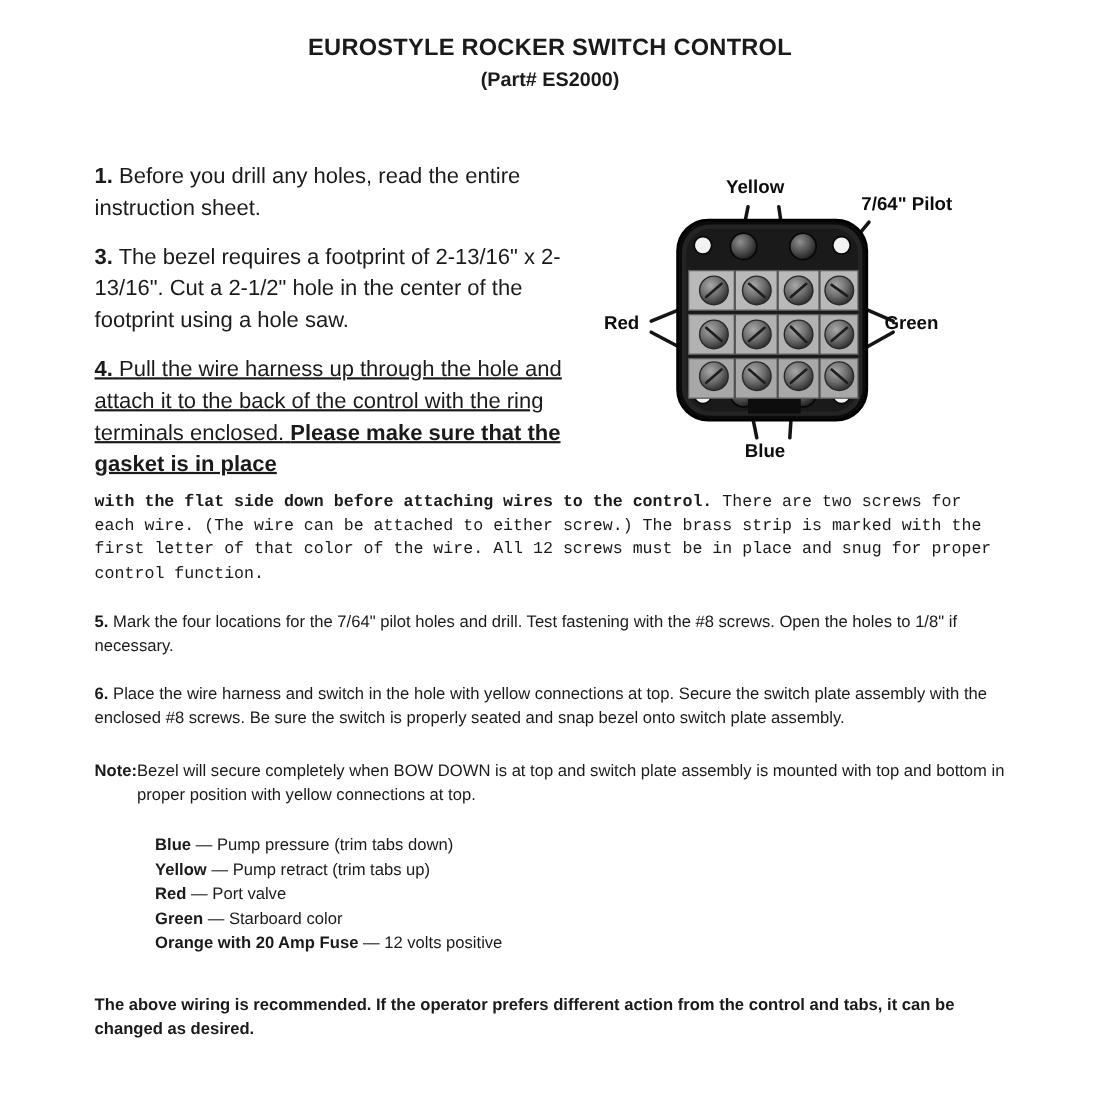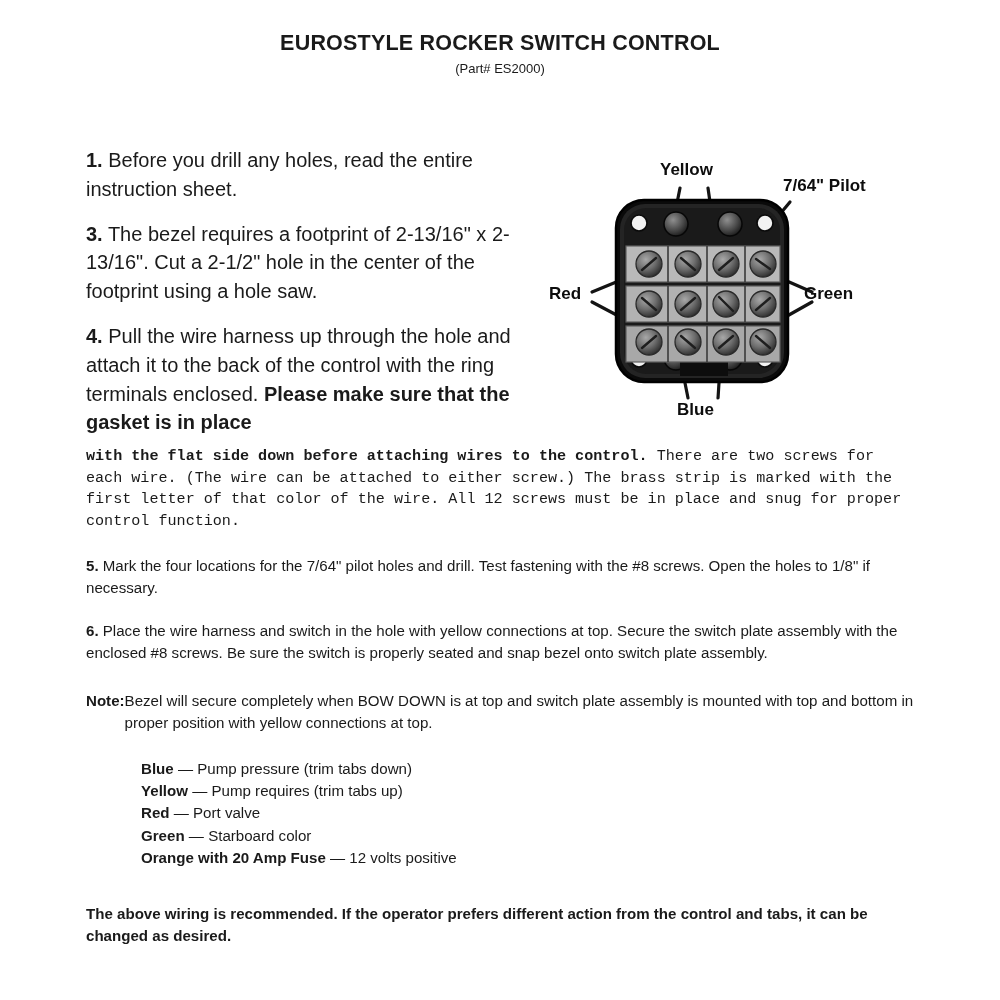--- a/index.html
+++ b/index.html
@@ -33,22 +33,22 @@
     width: 1000px;
     text-align: center;
   }
   .title-main {
     font-size: 21.5px;
     font-weight: bold;
     letter-spacing: 0.2px;
     line-height: 1.22;
   }
   .title-part {
-    font-size: 13px;
-    font-weight: normal;
+    font-size: 18px;
+    font-weight: bold;
     line-height: 1.5;
     margin-top: 3px;
   }
   .title-sub {
     font-size: 18.5px;
     font-weight: bold;
     line-height: 1.45;
     margin-top: 4px;
     letter-spacing: 0.1px;
   }
@@ -59,21 +59,21 @@
     left: 86px;
     top: 146px;
     width: 432px;
   }
   .para {
     font-size: 20px;
     line-height: 1.44;
     margin: 0 0 16px 0;
     text-align: left;
   }
-  .para:last-child { margin-bottom: 0; }
+  .para:last-child { margin-bottom: 0; text-decoration: underline; }
   .num { font-weight: bold; }
   .b { font-weight: bold; }
 
   .full {
     position: absolute;
     left: 86px;
     width: 828px;
     font-size: 15.1px;
     line-height: 1.43;
   }
@@ -183,21 +183,21 @@
 
   <div class="legend">
     <div class="legend-item">
       <span class="legend-name">Blue</span>
       <span>—</span>
       <span>Pump pressure (trim tabs down)</span>
     </div>
     <div class="legend-item">
       <span class="legend-name">Yellow</span>
       <span>—</span>
-      <span>Pump requires (trim tabs up)</span>
+      <span>Pump retract (trim tabs up)</span>
     </div>
     <div class="legend-item">
       <span class="legend-name">Red</span>
       <span>—</span>
       <span>Port valve</span>
     </div>
     <div class="legend-item">
       <span class="legend-name">Green</span>
       <span>—</span>
       <span>Starboard color</span>

